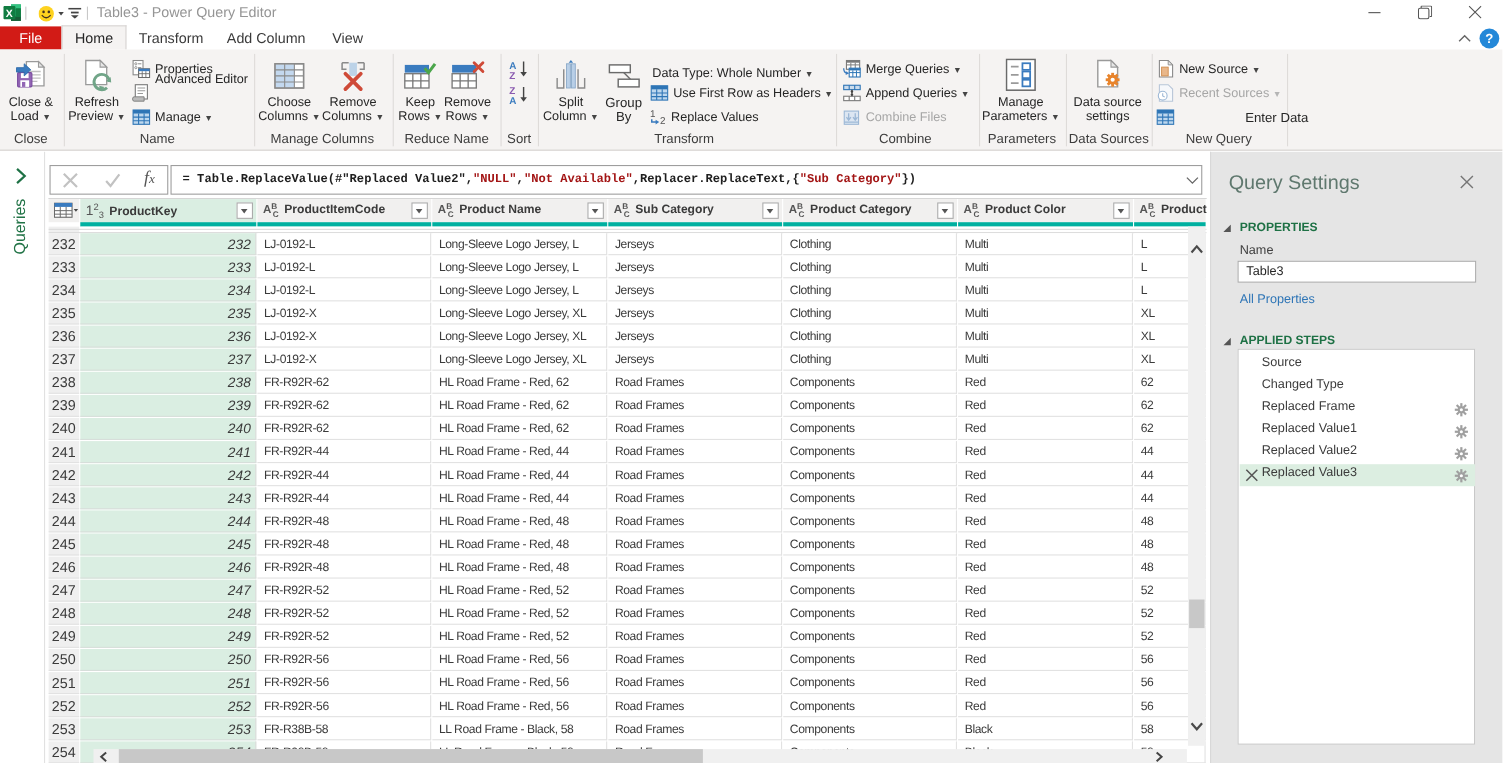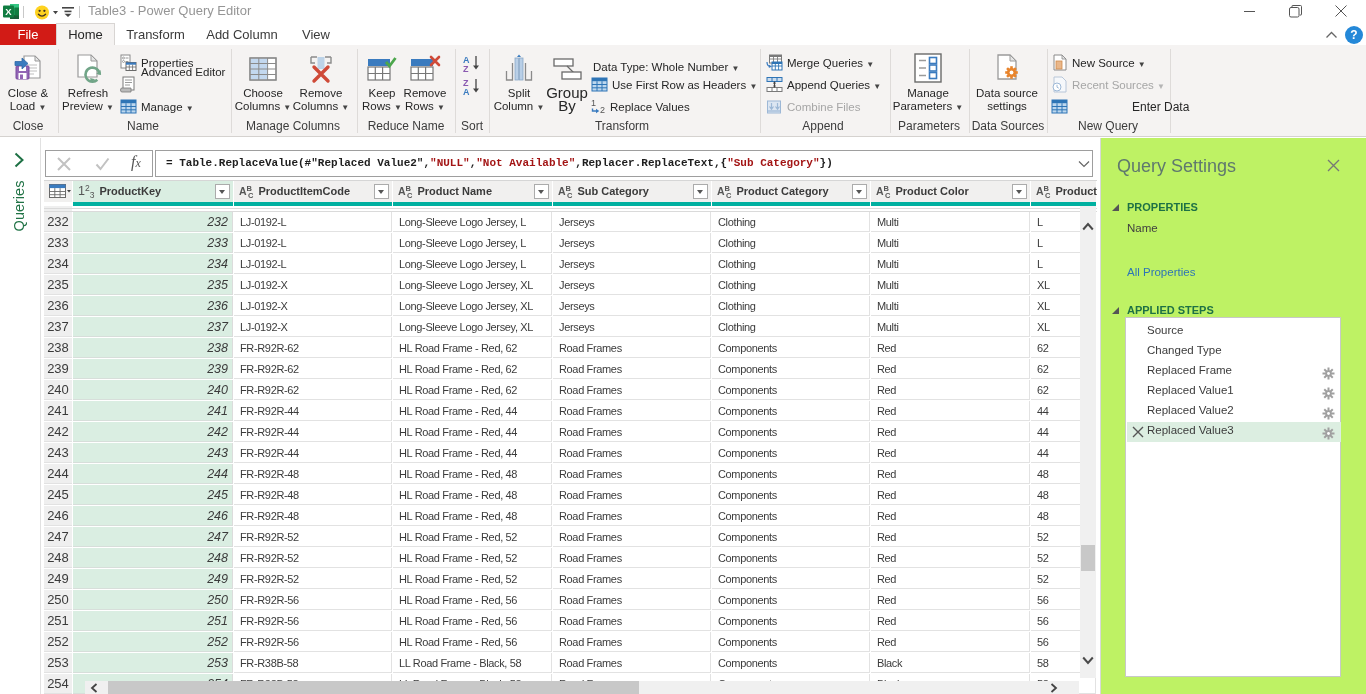--- a/index.html
+++ b/index.html
@@ -162,21 +162,21 @@
 <rect x="16.5" y="5" width="3.5" height="22" fill="#b9cfe7" stroke="#8aa8c8" stroke-width="0.8"></rect>
 <path d="M9.5 10 v17 h-6 v-9" fill="none" stroke="#8a8a8a" stroke-width="1.3"></path>
 <path d="M22.5 10 v17 h6 v-9" fill="none" stroke="#8a8a8a" stroke-width="1.3"></path>
 </svg></div>
     <div class="abs" style="left:464px;top:42px;width:110px;text-align:center;font-size:11.5px;line-height:12.5px;color:#262626">Split<br>Column <span style="font-size:8px;color:#444">▼</span></div>
     <div class="abs" style="left:551px;top:8px;width:32px;height:32px"><svg width="32" height="32" viewBox="0 0 32 32">
 <rect x="3" y="6" width="19" height="7" fill="#fff" stroke="#6a6a6a" stroke-width="1.3"></rect>
 <path d="M16 13 l7 7" stroke="#6a6a6a" stroke-width="1.3"></path>
 <rect x="11" y="19" width="19" height="7" fill="#fff" stroke="#6a6a6a" stroke-width="1.3"></rect>
 </svg></div>
-    <div class="abs" style="left:512px;top:42px;width:110px;text-align:center;font-size:15px;line-height:12.5px;color:#262626">Group<br>By</div>
+    <div class="abs" style="left:512px;top:42px;width:110px;text-align:center;font-size:12px;line-height:12.5px;color:#262626">Group<br>By</div>
     <div class="abs" style="left:593px;top:10px;font-size:11.5px;line-height:24px;color:#262626;white-space:nowrap">Data Type: Whole Number <span style="font-size:8px;color:#444">▼</span></div>
     <div class="abs" style="left:591px;top:31px;width:18px;height:18px"><svg width="17" height="17" viewBox="0 0 17 17">
 <rect x="1" y="2" width="15" height="13" fill="#bdd7ee" stroke="#2e75b6"></rect>
 <rect x="1" y="2" width="15" height="3.2" fill="#2e75b6"></rect>
 <path d="M1 8.5 h15 M1 11.8 h15 M6 5.2 v9.8 M11 5.2 v9.8" stroke="#2e75b6" stroke-width="1"></path>
 </svg></div>
     <div class="abs" style="left:612px;top:32px;font-size:11.5px;line-height:16px;color:#262626;white-space:nowrap">Use First Row as Headers <span style="font-size:8px;color:#444">▼</span></div>
     <div class="abs" style="left:589px;top:53px;width:18px;height:18px"><svg width="18" height="17" viewBox="0 0 18 17">
 <text x="2" y="8" font-size="9" fill="#555" font-family="Liberation Sans">1</text>
 <text x="11" y="15" font-size="9" fill="#555" font-family="Liberation Sans">2</text>
@@ -210,21 +210,21 @@
 <circle cx="8.5" cy="7.2" r="1.1" fill="#444"></circle>
         <circle cx="8.5" cy="10" r="1.1" fill="#444"></circle>
 </svg></div>
     <div class="abs" style="left:787px;top:32px;font-size:11.5px;line-height:16px;color:#262626;white-space:nowrap">Append Queries <span style="font-size:8px;color:#444">▼</span></div>
     <div class="abs" style="left:766px;top:53px;width:18px;height:18px"><svg width="17" height="17" viewBox="0 0 17 17">
 <rect x="1.5" y="3" width="13" height="12" fill="#dce6f2" stroke="#9db8d6"></rect>
 <path d="M5.5 5 v6 m-2 -2.5 l2 2.7 2 -2.7 M11.5 5 v6 m-2 -2.5 l2 2.7 2 -2.7" stroke="#9db8d6" stroke-width="1.2" fill="none"></path>
 <path d="M1.5 13 h13" stroke="#9db8d6" stroke-width="1.2"></path>
 </svg></div>
     <div class="abs" style="left:787px;top:54px;font-size:11.5px;line-height:16px;color:#a6a6a6;white-space:nowrap">Combine Files</div>
-    <div class="abs" style="left:753px;top:74px;width:140px;text-align:center;font-size:12px;color:#3c3c3c">Append</div>
+    <div class="abs" style="left:753px;top:74px;width:140px;text-align:center;font-size:12px;color:#3c3c3c">Combine</div>
     <div class="abs" style="left:914px;top:8px;width:28px;height:30px"><svg width="28" height="30" viewBox="0 0 28 30">
 <rect x="1" y="1" width="26" height="28" fill="#fff" stroke="#6a6a6a" stroke-width="1.4"></rect>
 <g stroke="#9a9a9a" stroke-width="1.6">
           <path d="M5 7.5 h7 M5 15 h7 M5 22.5 h7"></path>
         </g>
 <g fill="none" stroke="#3a7bbf" stroke-width="1.6">
 <rect x="15.5" y="4.5" width="7" height="6"></rect>
           <rect x="15.5" y="12" width="7" height="6"></rect>
           <rect x="15.5" y="19.5" width="7" height="6"></rect>
         </g>
@@ -536,30 +536,31 @@
   </div>
 <div class="abs" style="left:85px;top:681px;width:994px;height:13px;background:#f0f0f0">
     <svg class="abs" style="left:5px;top:2px" width="8" height="10" viewBox="0 0 8 10">
 <path d="M6.5 1 L2 5 L6.5 9" stroke="#444" stroke-width="1.8" fill="none"></path>
     </svg>
     <div class="abs" style="left:23px;top:0;width:531px;height:13px;background:#c8c8c8"></div>
     <svg class="abs" style="left:965px;top:2px" width="8" height="10" viewBox="0 0 8 10">
 <path d="M1.5 1 L6 5 L1.5 9" stroke="#444" stroke-width="1.8" fill="none"></path>
     </svg>
   </div>
-<div class="abs" style="left:1100px;top:138px;width:266px;height:556px;background:#bef264;border-left:1px solid #d8d8d8">
+<div class="abs" style="left:1100px;top:138px;width:266px;height:556px;background:#e5e5e5;border-left:1px solid #d8d8d8">
     <div class="abs" style="left:16px;top:18px;font-size:18px;color:#5f786e">Query Settings</div>
     <svg class="abs" style="left:226px;top:21px" width="13" height="13" viewBox="0 0 13 13">
 <path d="M1 1 L12 12 M12 1 L1 12" stroke="#777" stroke-width="1.3"></path>
     </svg>
     <svg class="abs" style="left:11px;top:66px" width="7" height="7" viewBox="0 0 7 7">
       <polygon points="7,0 7,7 0,7" fill="#555"></polygon>
     </svg>
     <div class="abs" style="left:26px;top:63px;font-size:11px;font-weight:bold;color:#1e7145">PROPERTIES</div>
     <div class="abs" style="left:26px;top:84px;font-size:11.5px;color:#404040">Name</div>
+    <div class="abs" style="left:24px;top:99px;width:217px;height:20px;border:1px solid #ababab;background:#fff;font-size:11.5px;color:#262626;line-height:18px;padding-left:7px">Table3</div>
     <div class="abs" style="left:26px;top:128px;font-size:11.5px;color:#2e75b6">All Properties</div>
     <svg class="abs" style="left:11px;top:169px" width="7" height="7" viewBox="0 0 7 7">
       <polygon points="7,0 7,7 0,7" fill="#555"></polygon>
     </svg>
     <div class="abs" style="left:26px;top:166px;font-size:11px;font-weight:bold;color:#1e7145">APPLIED STEPS</div>
     <div class="abs" style="left:24px;top:179px;width:216px;height:360px;border:1px solid #c8c8c8;background:#fff">
       <div class="abs" style="left:1px;top:4px;width:214px;height:20px;"></div>
       <div class="abs" style="left:21px;top:6px;font-size:11.5px;color:#3b3b3b">Source</div>
       <div class="abs" style="left:1px;top:24px;width:214px;height:20px;"></div>
       <div class="abs" style="left:21px;top:26px;font-size:11.5px;color:#3b3b3b">Changed Type</div>

